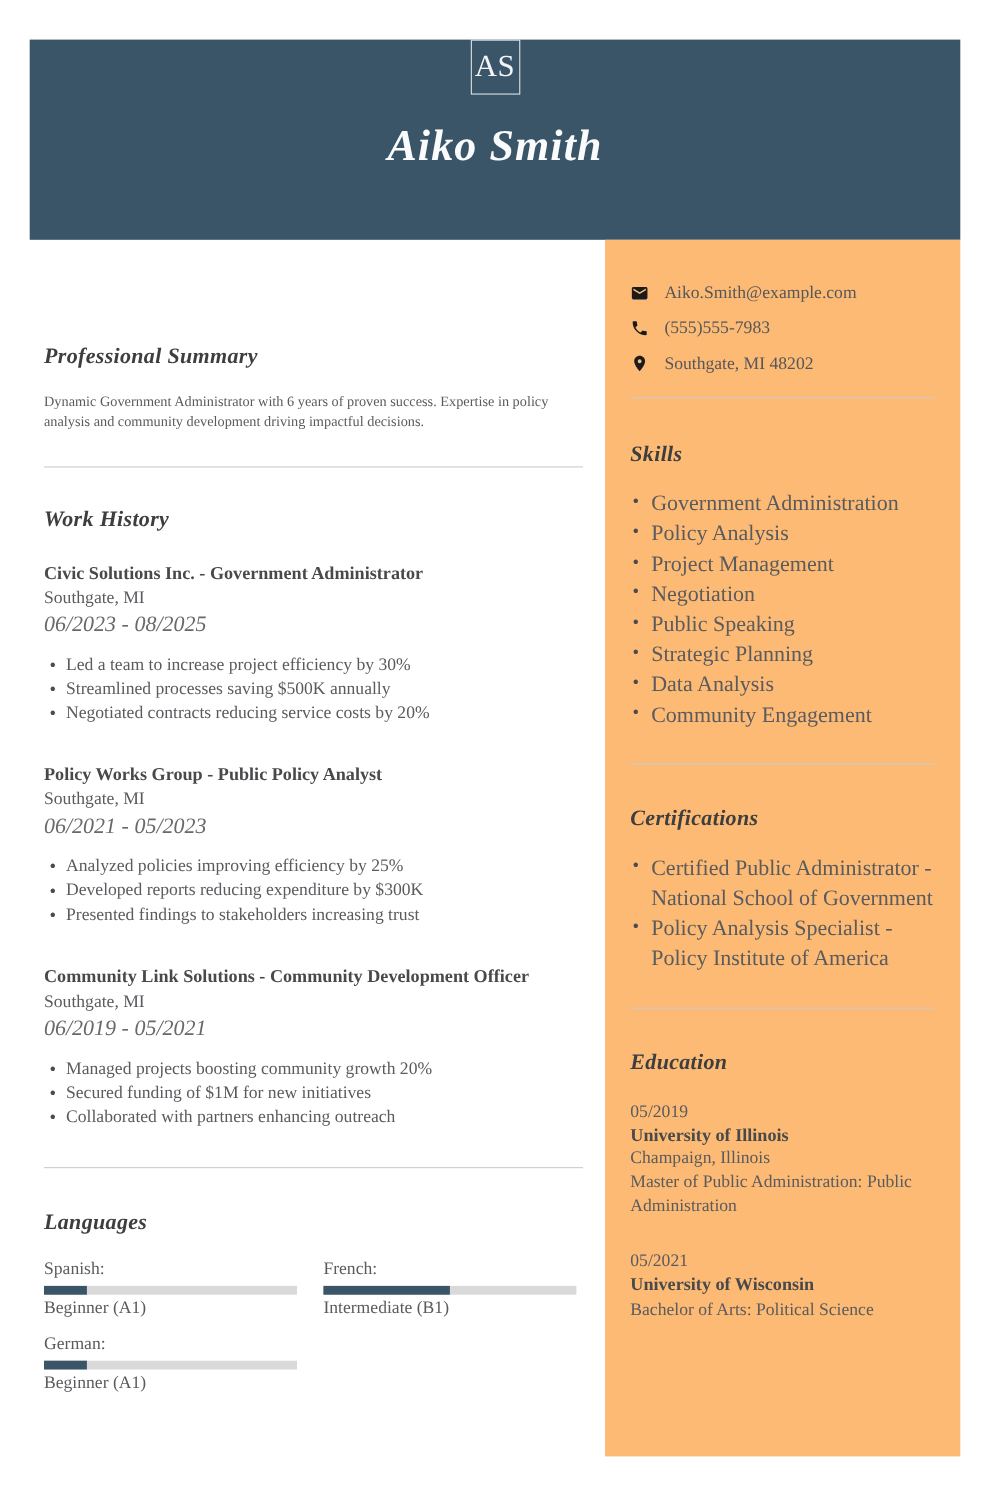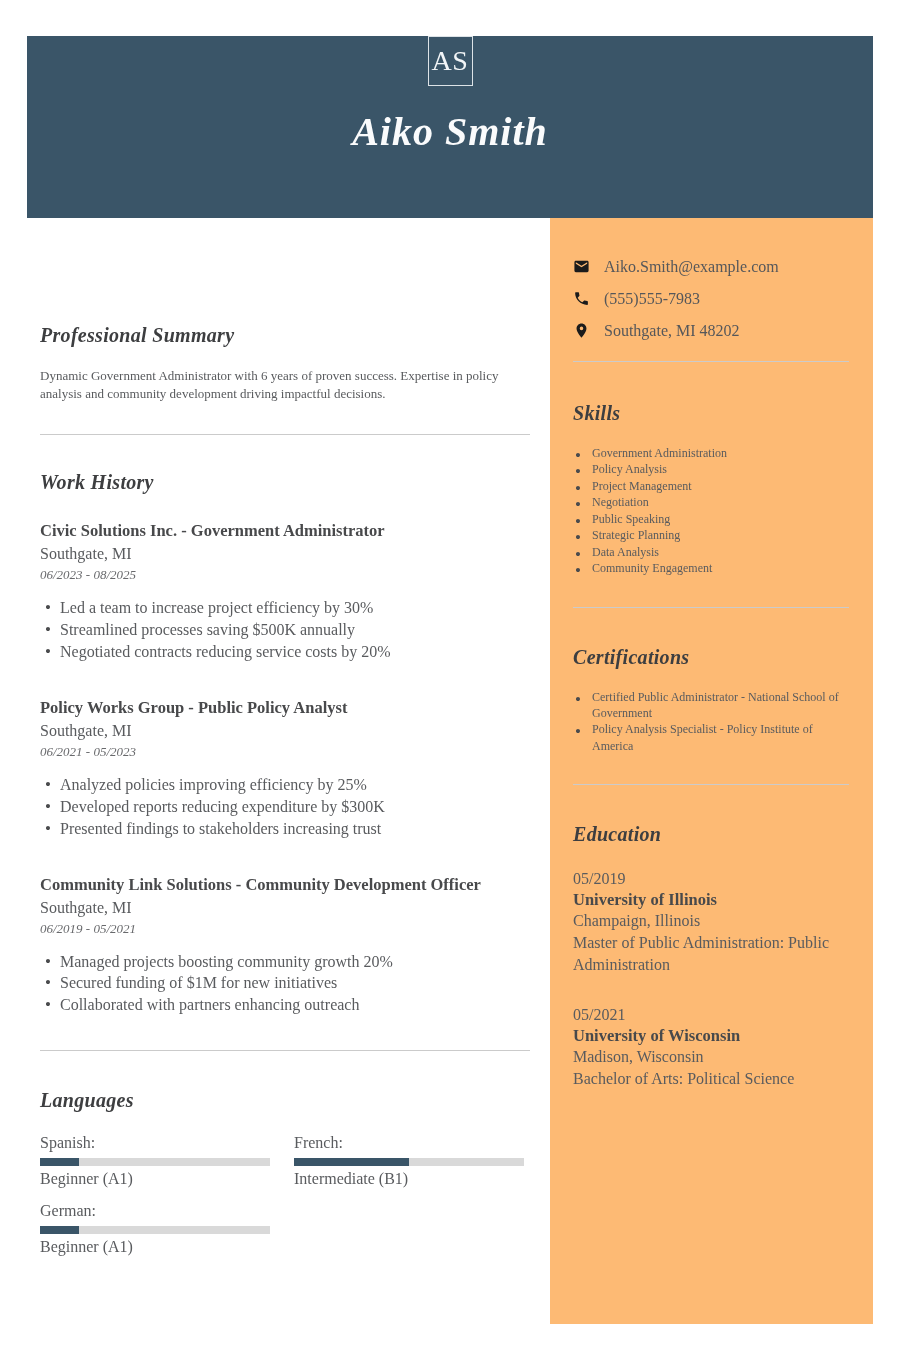--- a/index.html
+++ b/index.html
@@ -65,21 +65,21 @@
   .divider { border: none; border-top: 1px solid #cbcbcb; height: 0; }
 
   
   .summary-text { margin-top: 20px; }
   .divider-after-summary { margin-top: 32px; }
   .work-heading { margin-top: 36px; }
   .job { margin-top: 26px; }
   .job + .job { margin-top: 34px; }
   .job-title { font-size: 16.5px; font-weight: 700; color: #48494b; line-height: 1.33; }
   .job-location { font-size: 16px; color: #595b5e; margin-top: 3px; }
-  .job-dates { font-size: 13px; font-style: italic; color: #68696c; margin-top: 4px; }
+  .job-dates { font-size: 20px; font-style: italic; color: #68696c; margin-top: 4px; }
   ul.bullet-list { list-style: none; margin-top: 14px; }
   ul.bullet-list li {
     position: relative;
     padding-left: 20px;
     font-size: 16px; color: #595b5e;
     line-height: 1.37;
   }
   ul.bullet-list li::before {
     content: "\2022";
     position: absolute; left: 5px; top: -1px;
@@ -107,21 +107,21 @@
   .contact-row { display: flex; align-items: center; margin-bottom: 11px; }
   .contact-row .cicon { width: 17px; height: 17px; flex: none; margin-right: 14px; }
   .contact-row .cicon svg { width: 17px; height: 17px; fill: #1b1b1b; display: block; }
   .contact-text { font-size: 16px; color: #55575a; line-height: 21px; }
   .divider-after-contact { margin-top: 20px; }
   .skills-heading { margin-top: 40px; }
   ul.side-list { list-style: none; margin-top: 20px; }
   ul.side-list li {
     position: relative;
     padding-left: 19px;
-    font-size: 12px; color: #595b5e;
+    font-size: 20px; color: #595b5e;
     line-height: 1.37;
   }
   ul.side-list li::before {
     content: "\2022";
     position: absolute; left: 2px; top: -1px;
     color: #4a4b4d; font-size: 17px;
   }
   .divider-after-skills { margin-top: 30px; }
   .cert-heading { margin-top: 38px; }
   .divider-after-certs { margin-top: 30px; }
@@ -275,19 +275,18 @@
       <div class="edu-entry">
         <div class="edu-date">05/2019</div>
         <div class="edu-school">University of Illinois</div>
         <div class="edu-location">Champaign, Illinois</div>
         <div class="edu-degree">Master of Public Administration: Public Administration</div>
       </div>
 
       <div class="edu-entry">
         <div class="edu-date">05/2021</div>
         <div class="edu-school">University of Wisconsin</div>
-        <div class="edu-location">Madison, Wisconsin</div>
         <div class="edu-degree">Bachelor of Arts: Political Science</div>
       </div>
 
     </div>
   </div>
 </div>
 
 </body></html>

